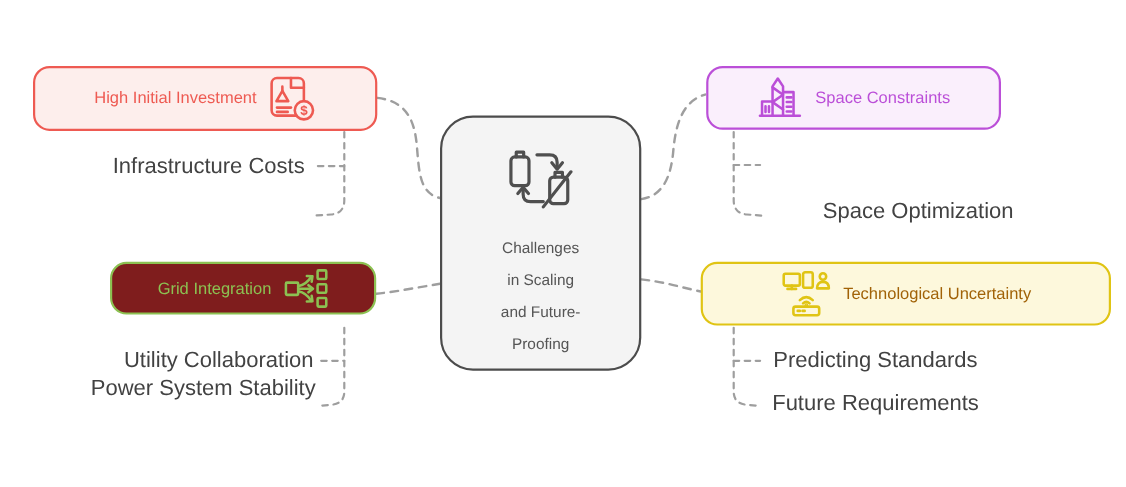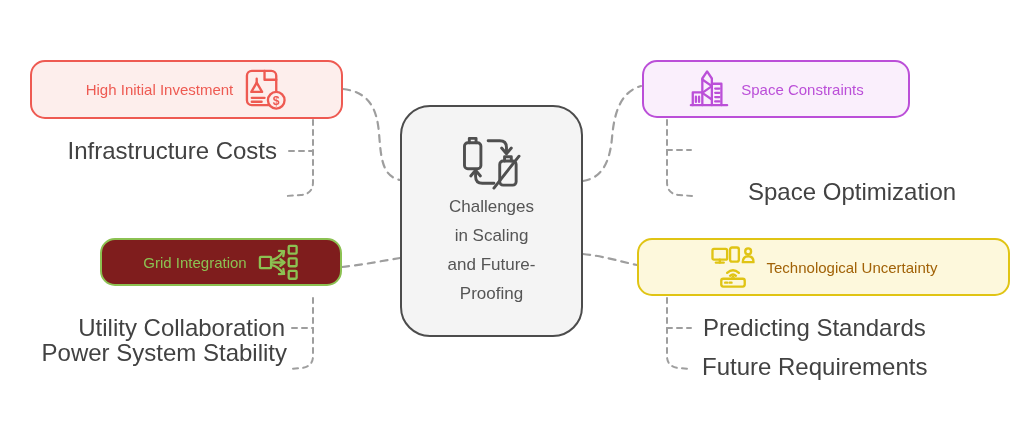--- a/index.html
+++ b/index.html
@@ -19,25 +19,25 @@
   .node-green {left:100px;top:238px;width:242px;height:48px;border-color:#8cc152;background:#7f1d1d;color:#8cc152;}
   .node-purple{left:642px;top:60px; width:268px;height:58px;border-color:#bb4fd8;background:#faeffc;color:#bb4fd8;}
   .node-yellow{left:637px;top:238px;width:373px;height:58px;border-color:#e0c414;background:#fdf8dc;color:#a16207;}
   .central{
     position:absolute;left:400px;top:105px;width:183px;height:232px;
     background:#f4f4f4;border:2.5px solid #4c4c4c;border-radius:30px;
     display:flex;flex-direction:column;align-items:center;
     padding-top:27px;box-sizing:border-box;
   }
   .central .title{
-    margin-top:2px;font-size:17px;line-height:29px;color:#555555;
+    margin-top:21px;font-size:14px;line-height:29px;color:#555555;
     text-align:center;white-space:nowrap;
   }
   .sub{
-    position:absolute;font-size:24px;color:#424242;white-space:nowrap;
+    position:absolute;font-size:20px;color:#424242;white-space:nowrap;
     height:28px;line-height:28px;
   }
   .sub.r{text-align:right;}
   svg text{font-family:"Liberation Sans",sans-serif;}
 </style>
 </head>
 <body>
 
 <div class="canvas">
 

